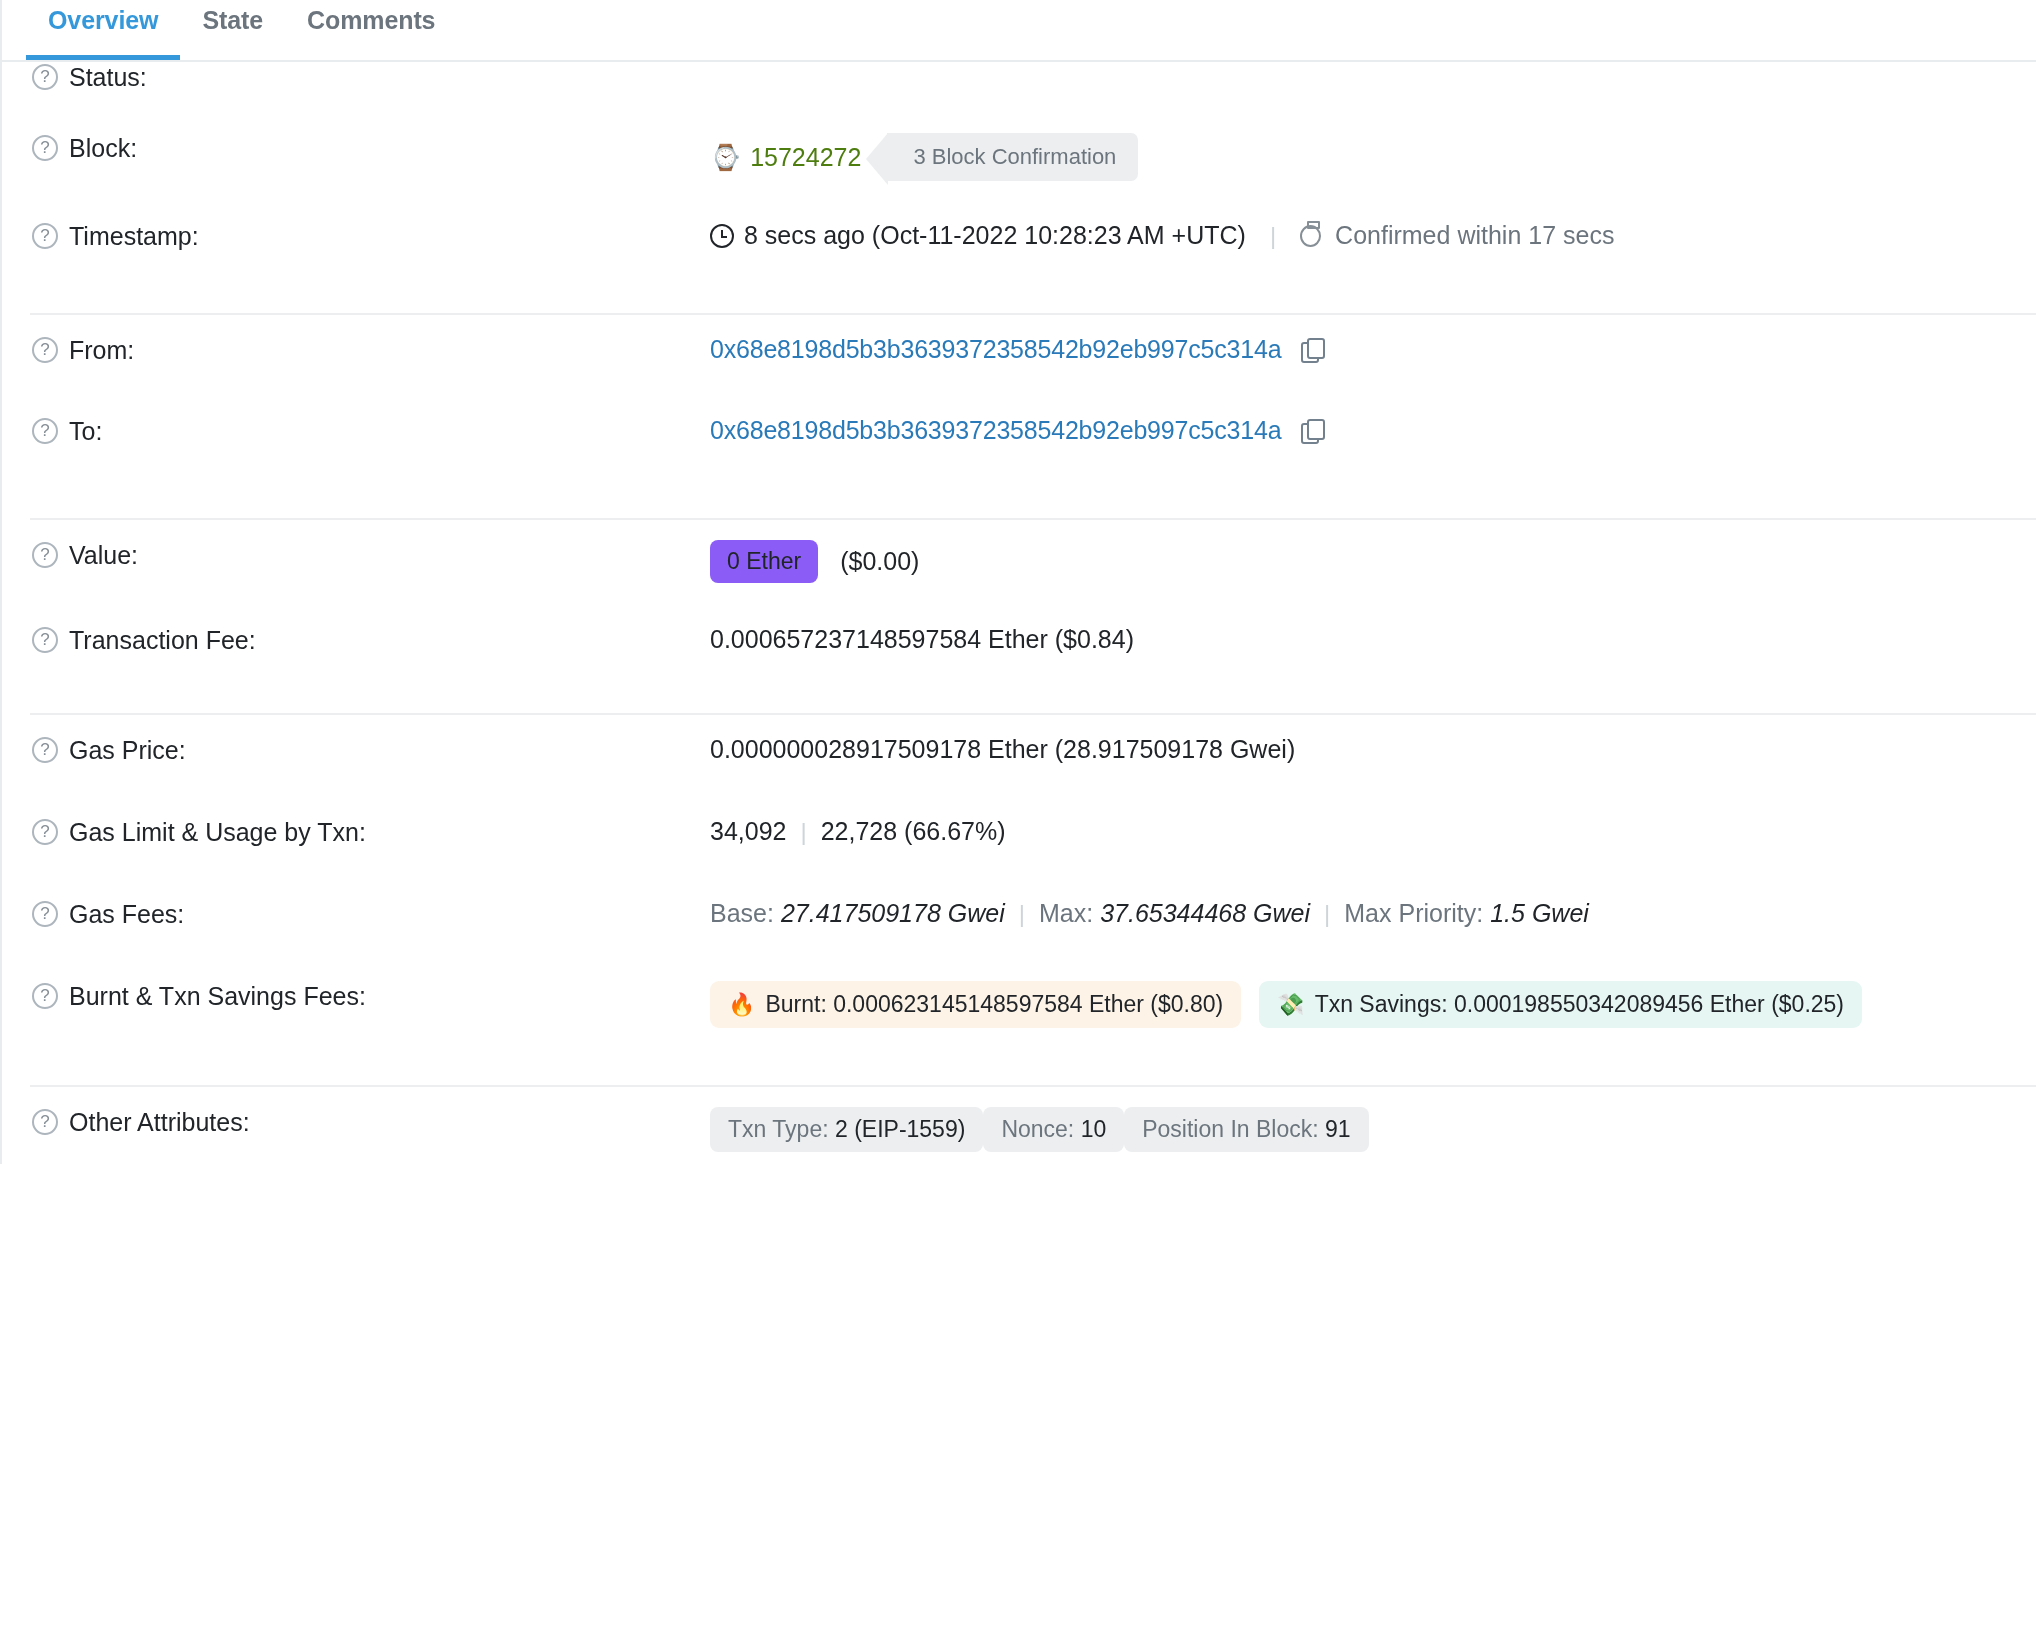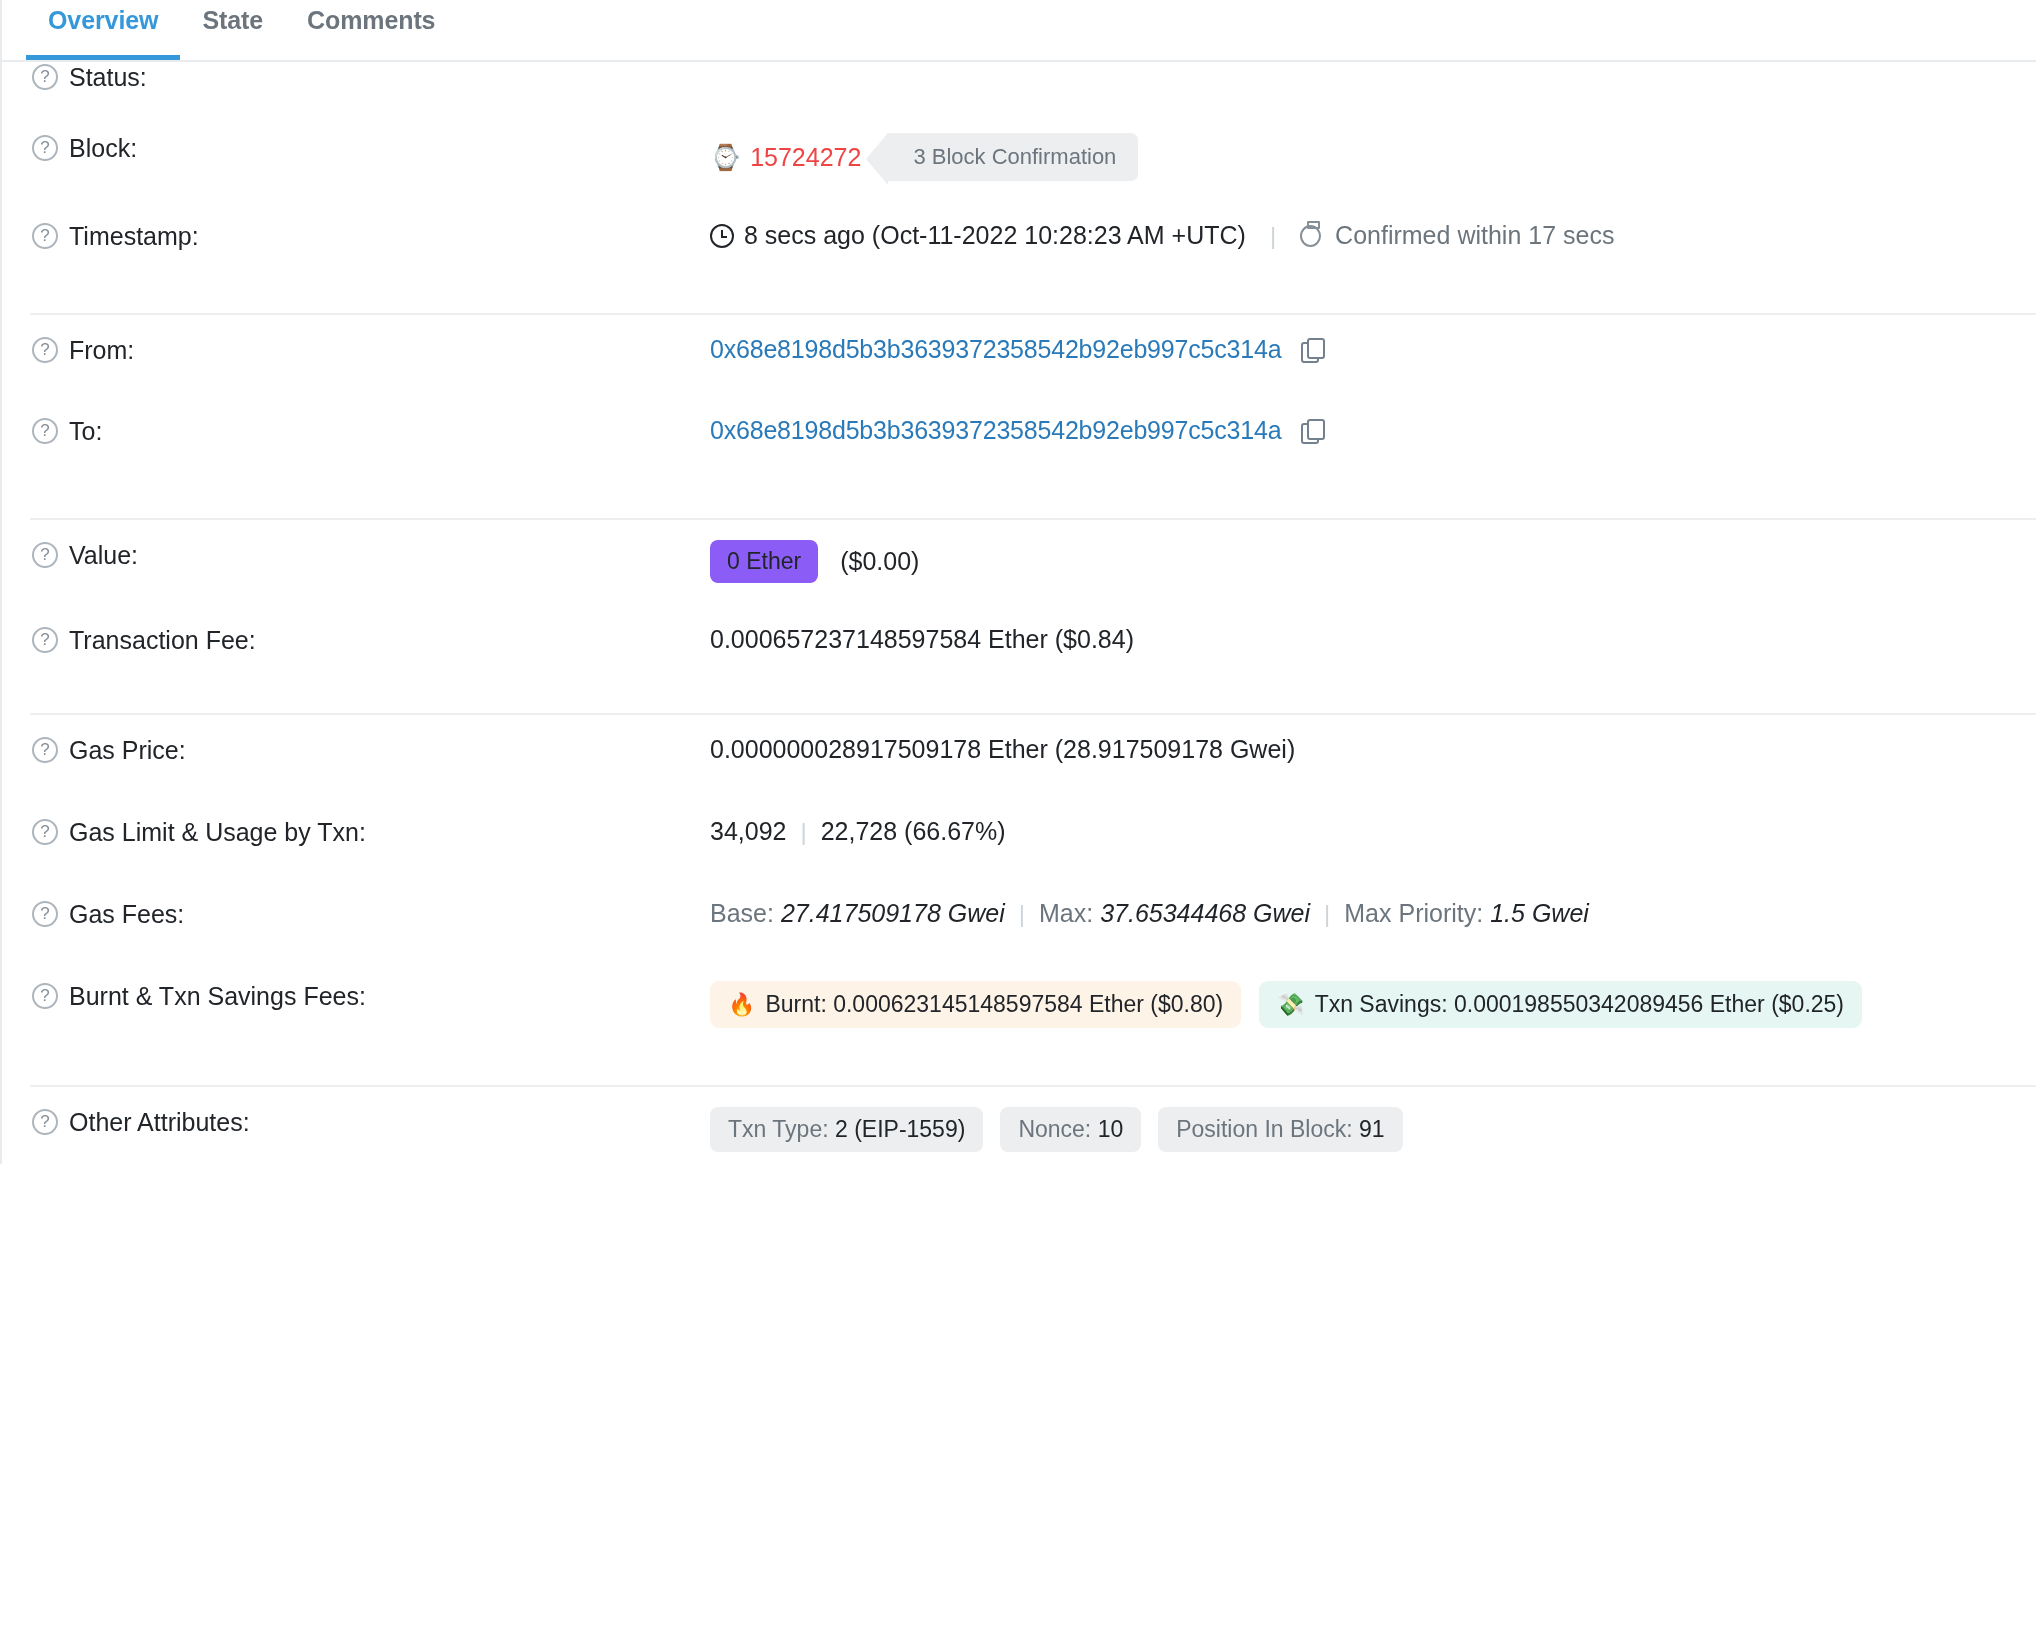--- a/index.html
+++ b/index.html
@@ -132,21 +132,21 @@
 
   
   .block-wrap { display: flex; align-items: center; gap: 0; }
   .hourglass {
     font-size: 25px;
     color: #6c757d;
     margin-right: 9px;
     line-height: 1;
   }
   .blocknum {
-    color: #ef4444;
+    color: #4d7c0f;
     font-size: 25px;
     text-decoration: none;
     cursor: pointer;
     margin-right: 12px;
   }
   .confirm-tag {
     position: relative;
     background: #eceef0;
     color: #6c757d;
     font-size: 22px;
@@ -264,21 +264,21 @@
     border-radius: 9px;
     padding: 10px 18px;
     font-size: 23px;
     white-space: nowrap;
   }
   .pill-burnt { background: #fdf3e7; color: #212529; }
   .pill-savings { background: #e6f6f2; color: #212529; }
   .emoji { font-size: 22px; line-height: 1; }
 
   
-  .attr-pills { display: flex; align-items: flex-start; gap: 17px; }
+  .attr-pills { display: flex; align-items: flex-start; }
   .attr-pill {
     background: #eceef0;
     border-radius: 8px;
     padding: 9px 18px;
     font-size: 23px;
     white-space: nowrap;
   }
   .attr-key { color: #6c757d; }
   .attr-val { color: #212529; }
 

